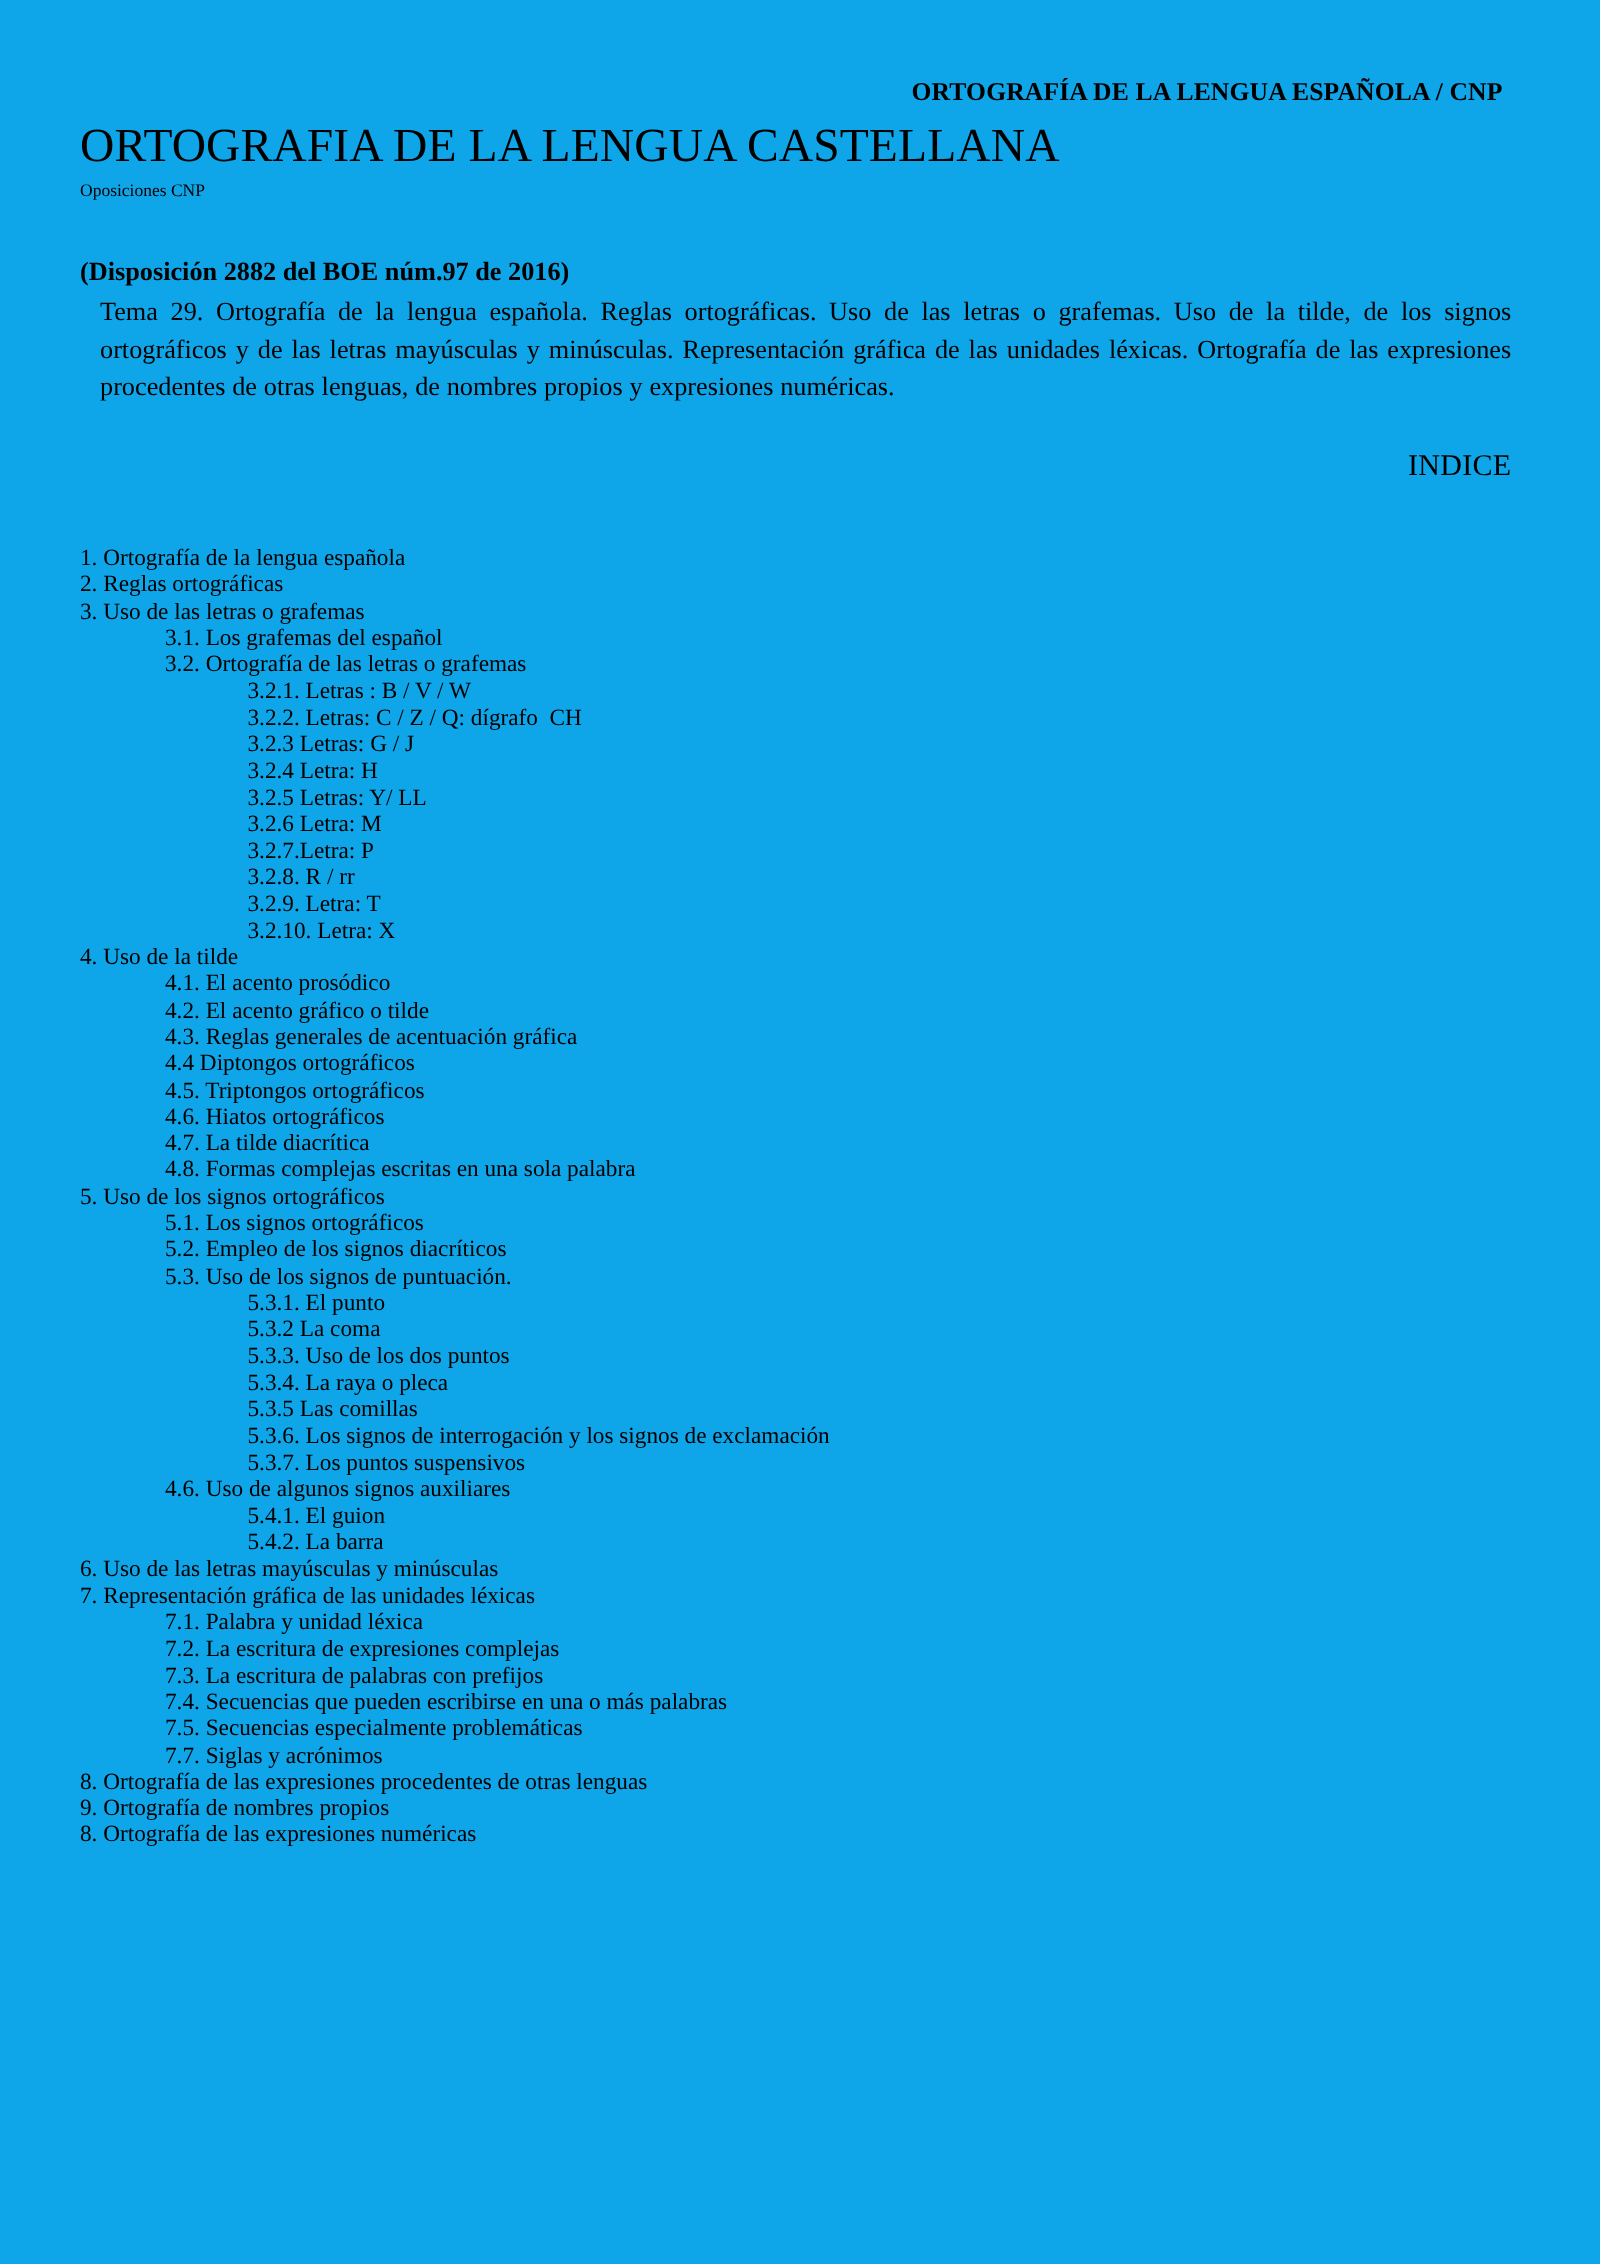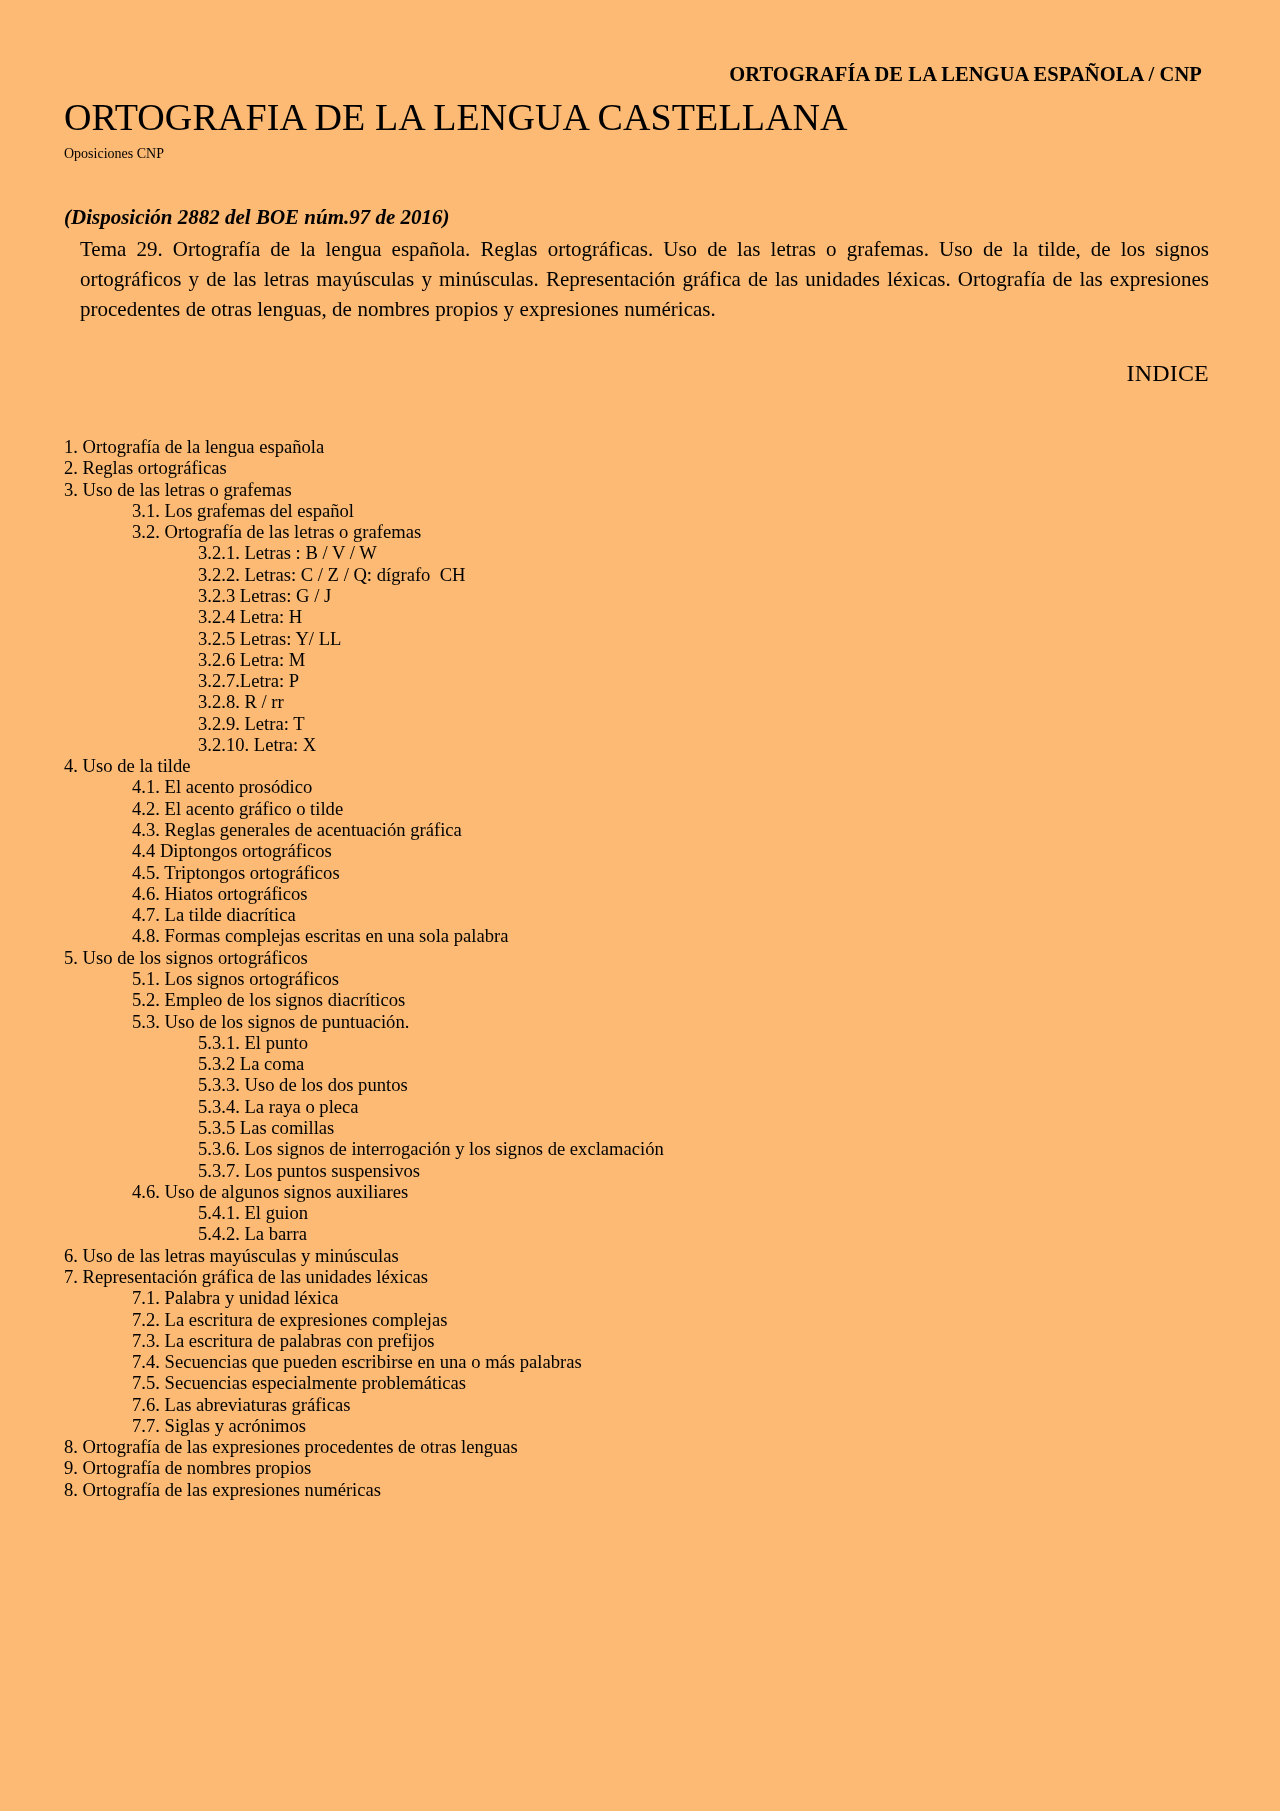--- a/index.html
+++ b/index.html
@@ -13,21 +13,21 @@
     font-family: "Liberation Serif", "DejaVu Serif", serif;
     color: #000000;
     -webkit-font-smoothing: antialiased;
   }
   .page {
     position: relative;
     width: 1280px;
     height: 1811px;
     box-sizing: border-box;
     padding: 0;
-    background: #fdba74;
+    background: #0ea5e9;
     overflow: hidden;
   }
   .running-head {
     position: absolute;
     top: 62px;
     left: 64px;
     right: 78px;
     text-align: right;
     font-weight: bold;
     font-size: 20.5px;
@@ -50,21 +50,20 @@
   .doc-subtitle {
     font-size: 14px;
     line-height: 1.25;
     margin: 6px 0 0 0;
   }
   .disposition {
     font-size: 21px;
     font-weight: bold;
     margin: 42px 0 0 0;
     line-height: 1.3;
-    font-style: italic;
   }
   .abstract {
     font-size: 21px;
     line-height: 1.43;
     margin: 3px 0 0 16px;
     text-align: justify;
     text-justify: inter-word;
     word-spacing: 0.2px;
   }
   .index-heading {
@@ -149,21 +148,20 @@
         <li class="index-item lvl-1">4.6. Uso de algunos signos auxiliares</li>
         <li class="index-item lvl-2">5.4.1. El guion</li>
         <li class="index-item lvl-2">5.4.2. La barra</li>
         <li class="index-item lvl-0">6. Uso de las letras mayúsculas y minúsculas</li>
         <li class="index-item lvl-0">7. Representación gráfica de las unidades léxicas</li>
         <li class="index-item lvl-1">7.1. Palabra y unidad léxica</li>
         <li class="index-item lvl-1">7.2. La escritura de expresiones complejas</li>
         <li class="index-item lvl-1">7.3. La escritura de palabras con prefijos</li>
         <li class="index-item lvl-1">7.4. Secuencias que pueden escribirse en una o más palabras</li>
         <li class="index-item lvl-1">7.5. Secuencias especialmente problemáticas</li>
-        <li class="index-item lvl-1">7.6. Las abreviaturas gráficas</li>
         <li class="index-item lvl-1">7.7. Siglas y acrónimos</li>
         <li class="index-item lvl-0">8. Ortografía de las expresiones procedentes de otras lenguas</li>
         <li class="index-item lvl-0">9. Ortografía de nombres propios</li>
         <li class="index-item lvl-0">8. Ortografía de las expresiones numéricas</li>
       </ul>
 
   </div>
 </div>
 
 </body></html>

